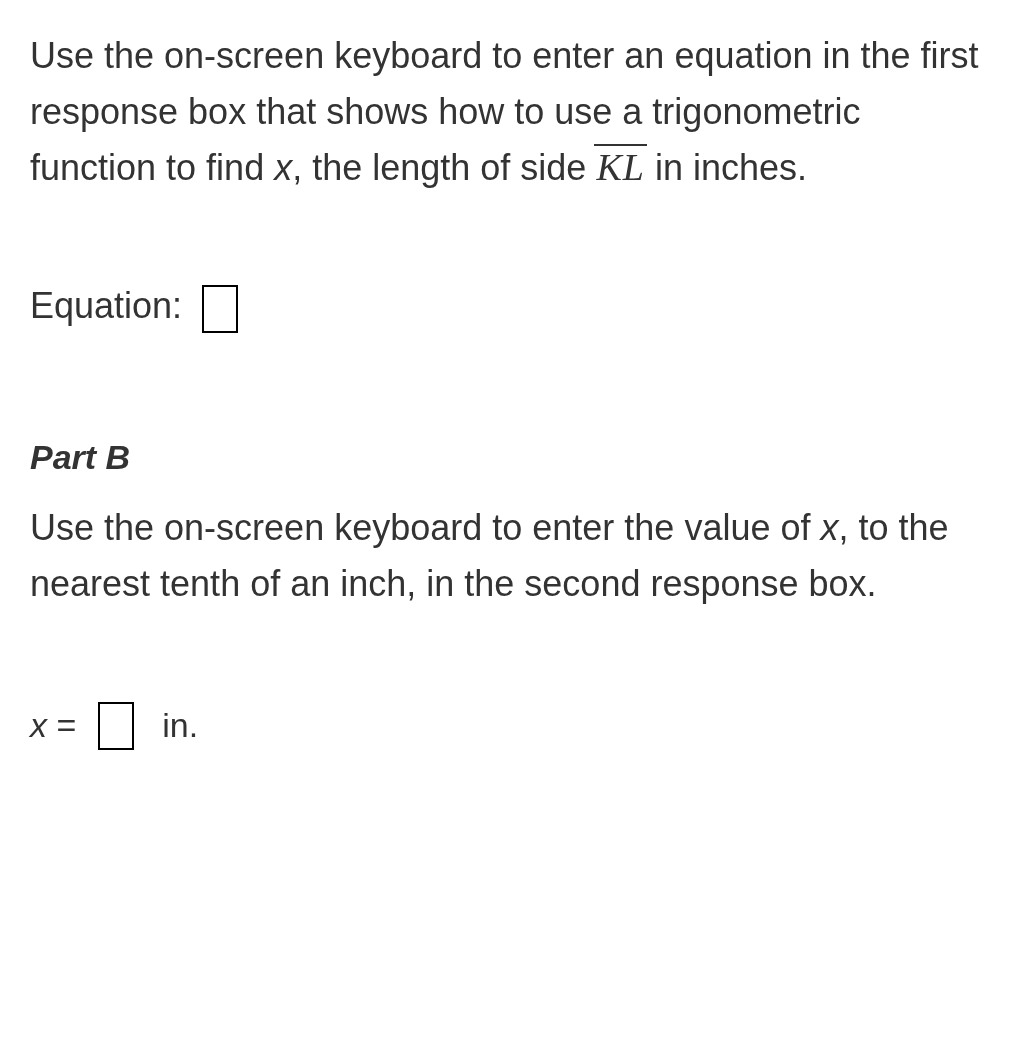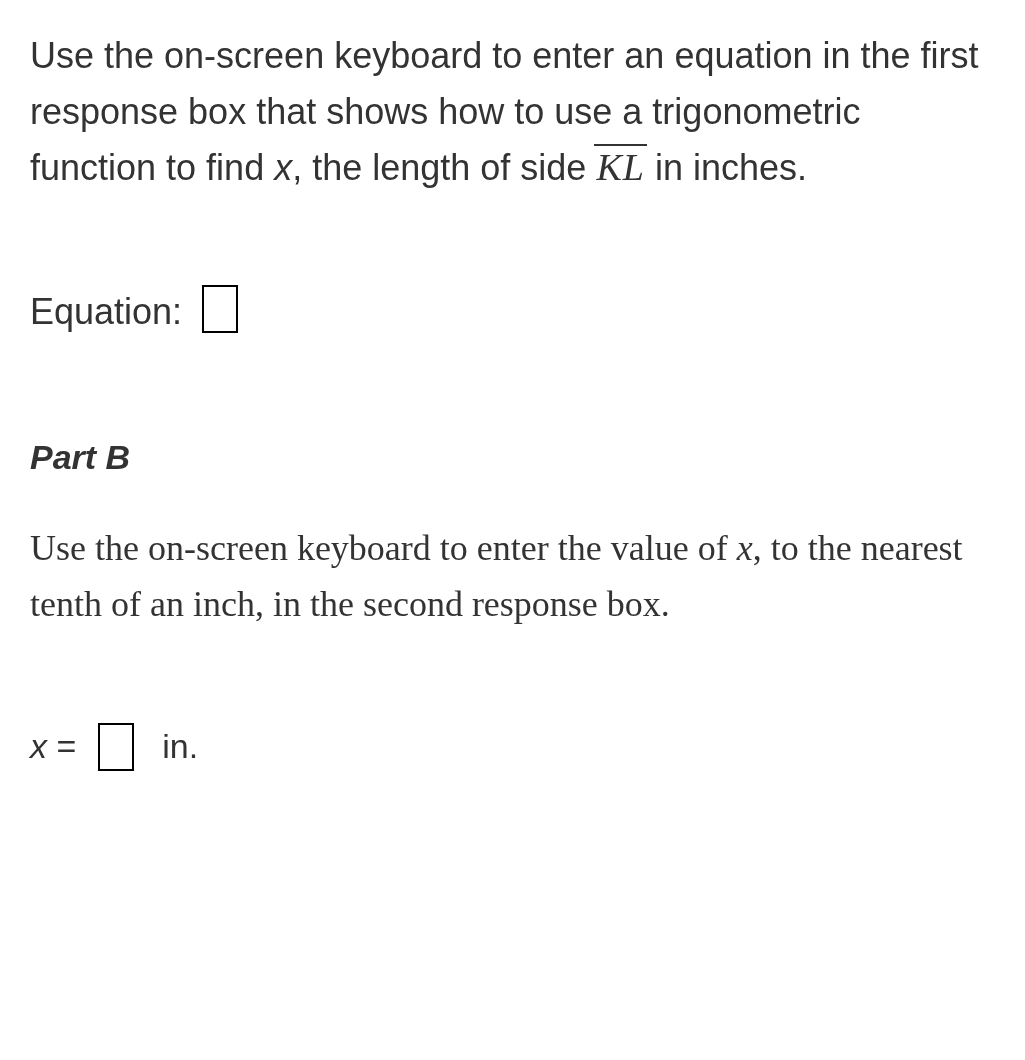--- a/index.html
+++ b/index.html
@@ -38,21 +38,21 @@
     position: absolute;
     top: 0;
     left: -2px;
     right: -2px;
     height: 2px;
     background: #333333;
   }
   .equation-row {
     margin-top: 90px;
     display: flex;
-    align-items: flex-end;
+    align-items: flex-start;
     gap: 20px;
   }
   .label {
     font-size: 36px;
     color: #333333;
   }
   .response-box {
     width: 36px;
     height: 48px;
     border: 2.5px solid #000000;
@@ -60,22 +60,21 @@
     display: inline-block;
   }
   .part-b-heading {
     margin-top: 105px;
     font-size: 34px;
     font-weight: 700;
     font-style: italic;
     color: #333333;
   }
   .para-b {
-    margin-top: 44px;
-    font-family: Liberation Serif, serif;
+    margin-top: 23px;
   }
   .x-row {
     margin-top: 90px;
     display: flex;
     align-items: center;
     gap: 22px;
   }
   .x-eq {
     font-size: 34px;
     color: #333333;

